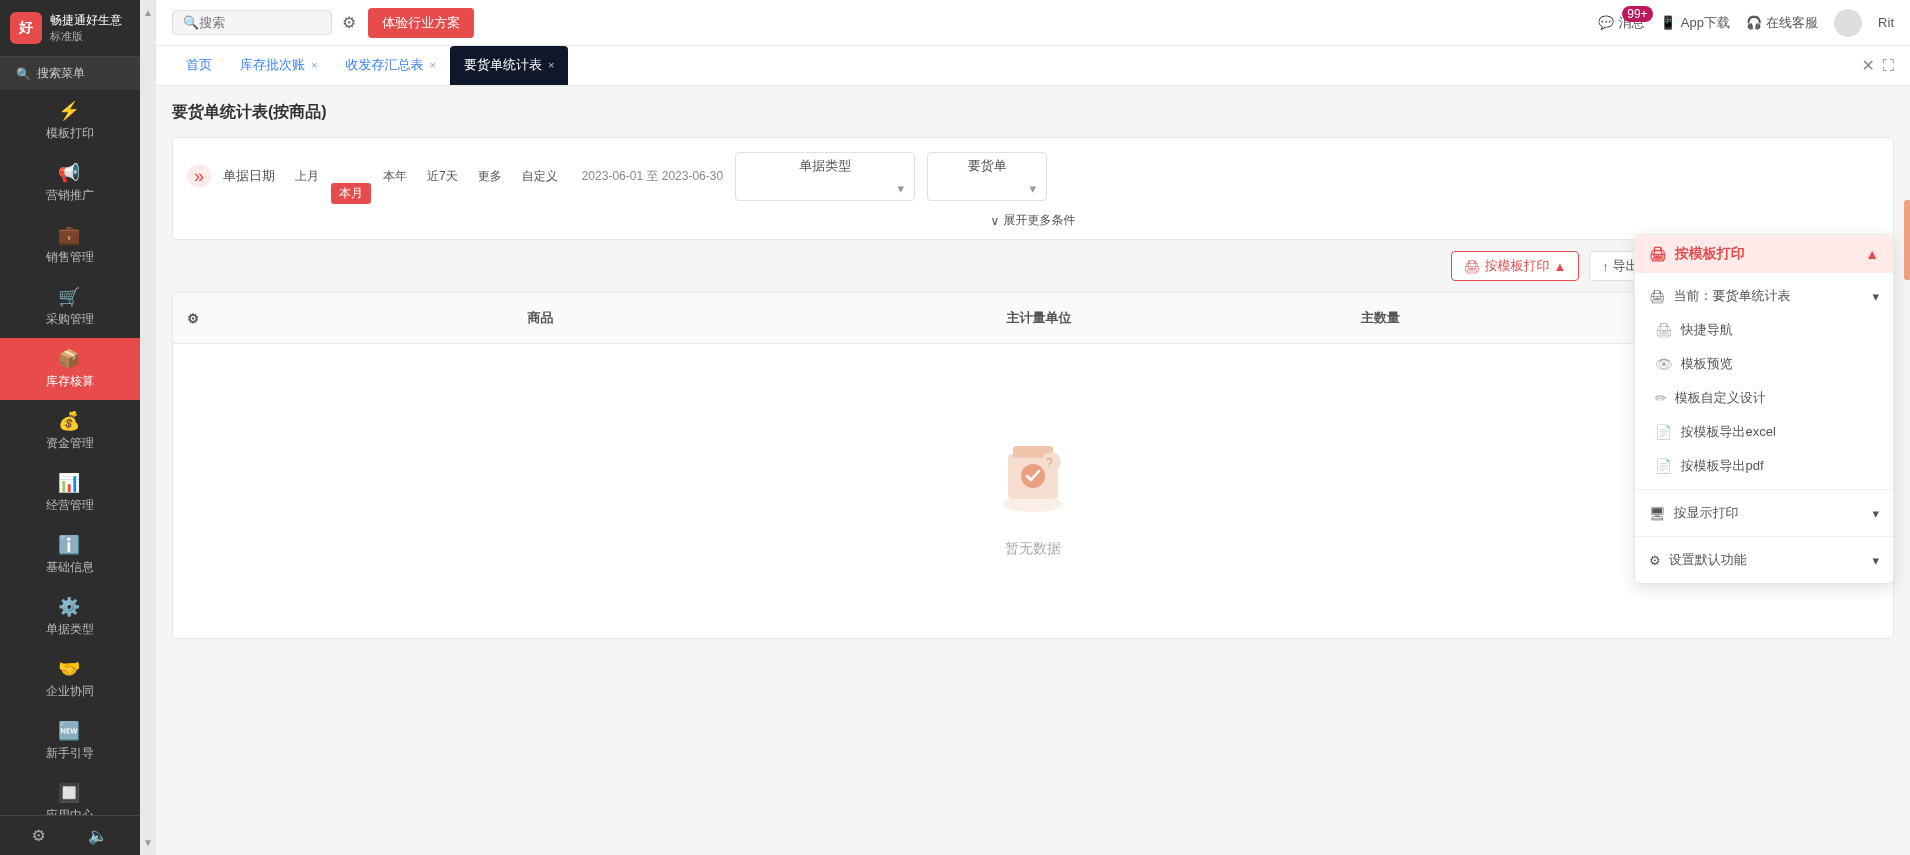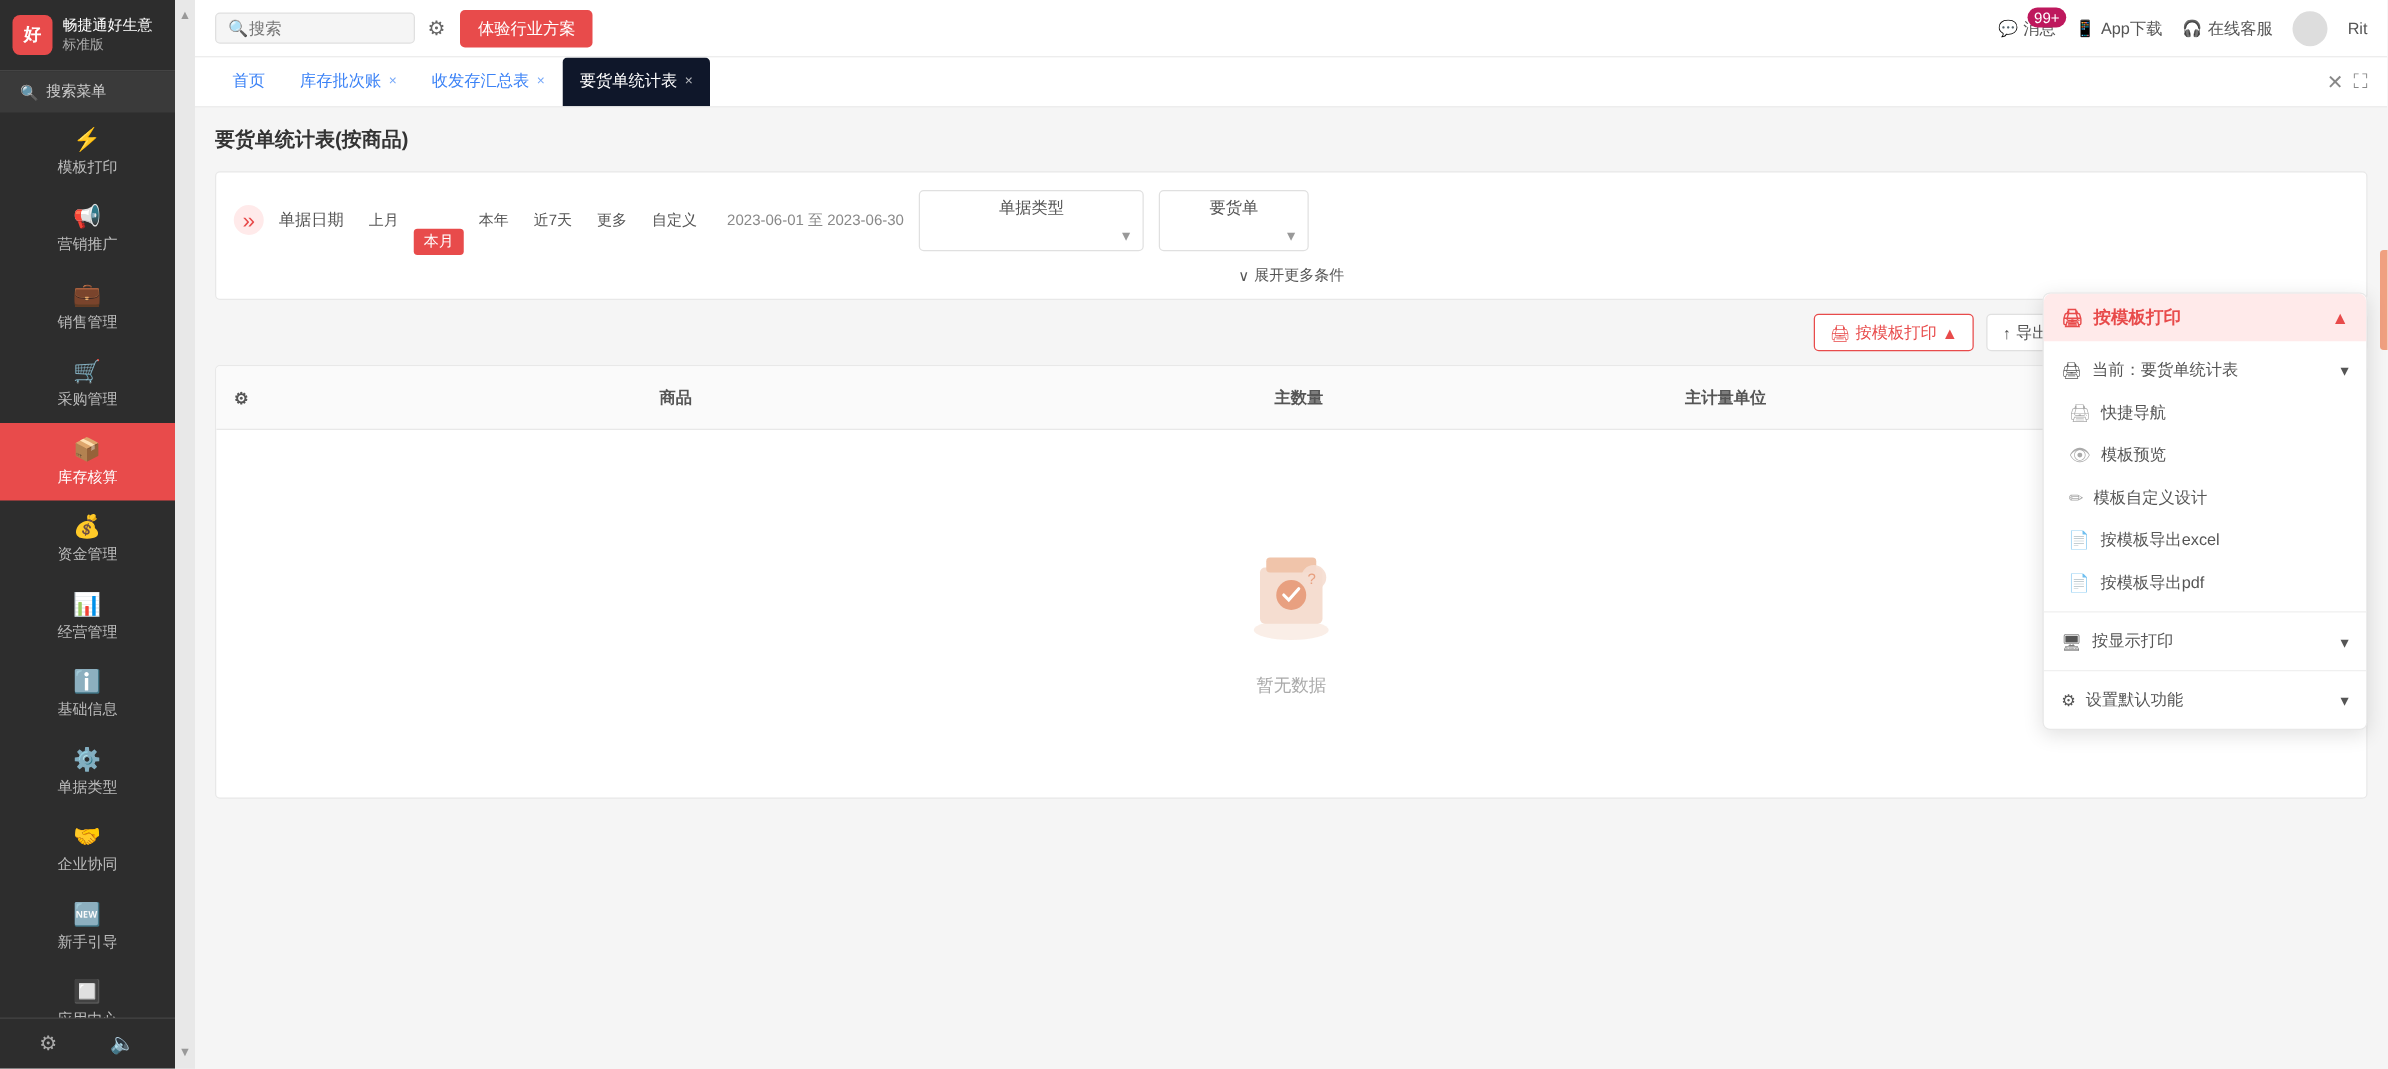--- a/index.html
+++ b/index.html
@@ -616,22 +616,22 @@
       </button>
       <span class="action-dots">...</span>
       <button class="btn-query">查询</button>
       <button class="btn-setting">设置</button>
     </div>
 
     <div class="data-table">
       <div class="table-header">
         <div class="th settings">⚙</div>
         <div class="th goods">商品</div>
+        <div class="th unit">主计量单位</div>
         <div class="th qty">主数量</div>
-        <div class="th unit">主计量单位</div>
         <div class="th amount">零售金额</div>
       </div>
 
       <div class="empty-state">
         <svg class="empty-icon" viewBox="0 0 100 100">
           <ellipse cx="50" cy="80" rx="30" ry="8" fill="#f5ddd0" opacity="0.5"></ellipse>
           <rect x="25" y="30" width="50" height="45" rx="4" fill="#f5ddd0"></rect>
           <rect x="30" y="22" width="40" height="12" rx="3" fill="#f0c4aa"></rect>
           <circle cx="50" cy="52" r="12" fill="#e8a080"></circle>
           <path d="M44 52 L48 56 L56 47" stroke="white" stroke-width="2.5" fill="none" stroke-linecap="round"></path>

